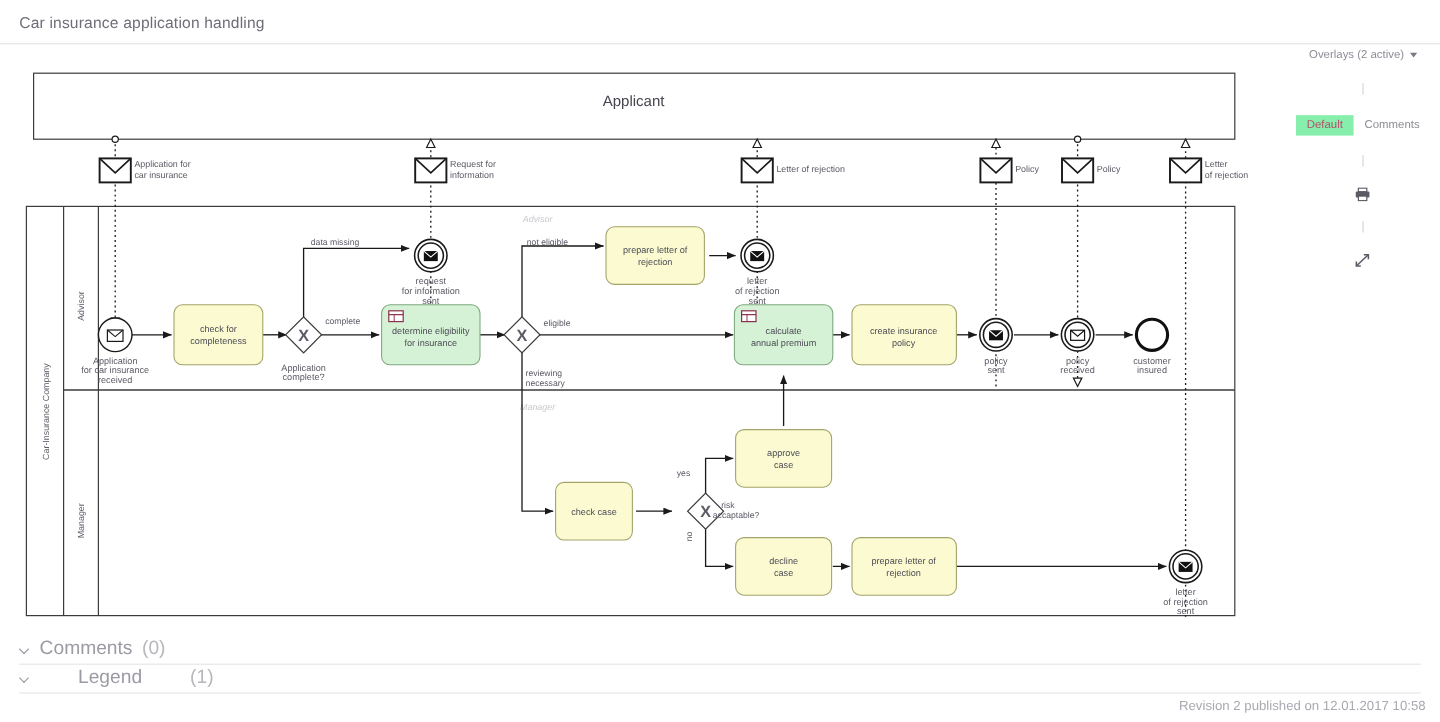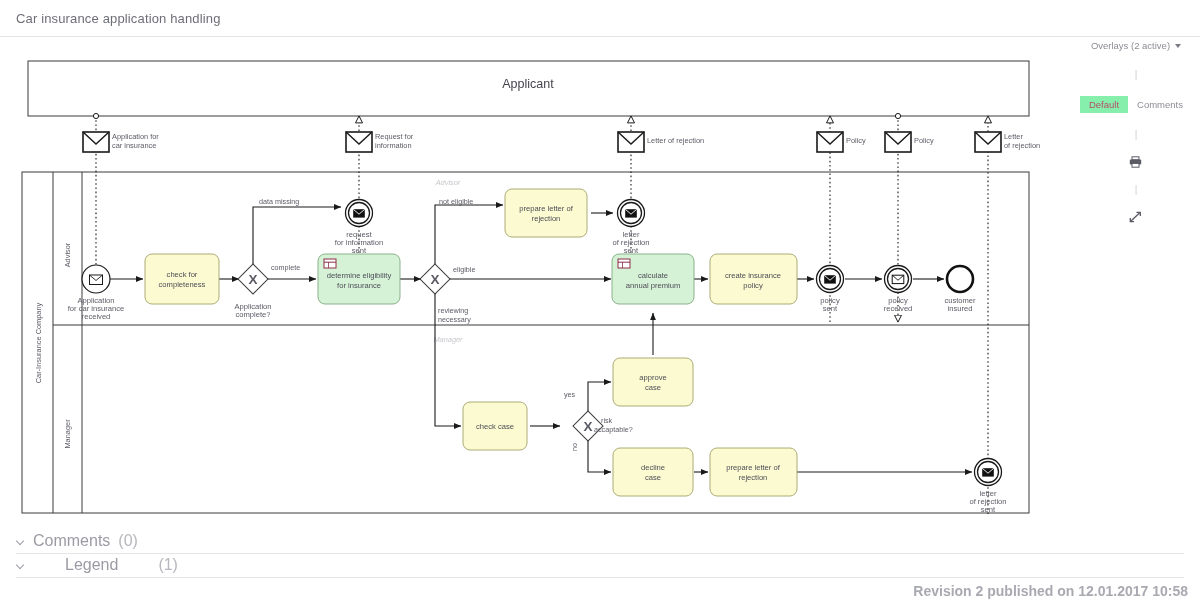--- a/index.html
+++ b/index.html
@@ -66,21 +66,21 @@
   .chev::before{
     content:"";position:absolute;left:1px;top:1px;width:5px;height:5px;
     border-right:1.4px solid #9b9ba4;border-bottom:1.4px solid #9b9ba4;
     transform:rotate(45deg);
   }
   .sec-count{color:#b6b6bd;}
 
   
   .revision{
     position:absolute;right:12px;top:583px;
-    font-size:14px;color:#a9a9b2;font-weight:bold;
+    font-size:11px;color:#a9a9b2;
   }
 
   
   text{font-family:"Liberation Sans", sans-serif;fill:#5b5b66;}
   .t-label{font-size:7.6px;text-anchor:middle;fill:#5b5b66;}
   .t-task{font-size:7.6px;text-anchor:middle;fill:#4d4d57;}
   .t-flow{font-size:7.2px;fill:#5b5b66;}
   .t-pool{font-size:12.5px;text-anchor:middle;fill:#45454f;}
   .t-lane{font-size:7.4px;fill:#5b5b66;text-anchor:middle;}
   .t-msg{font-size:7.4px;fill:#5b5b66;}

